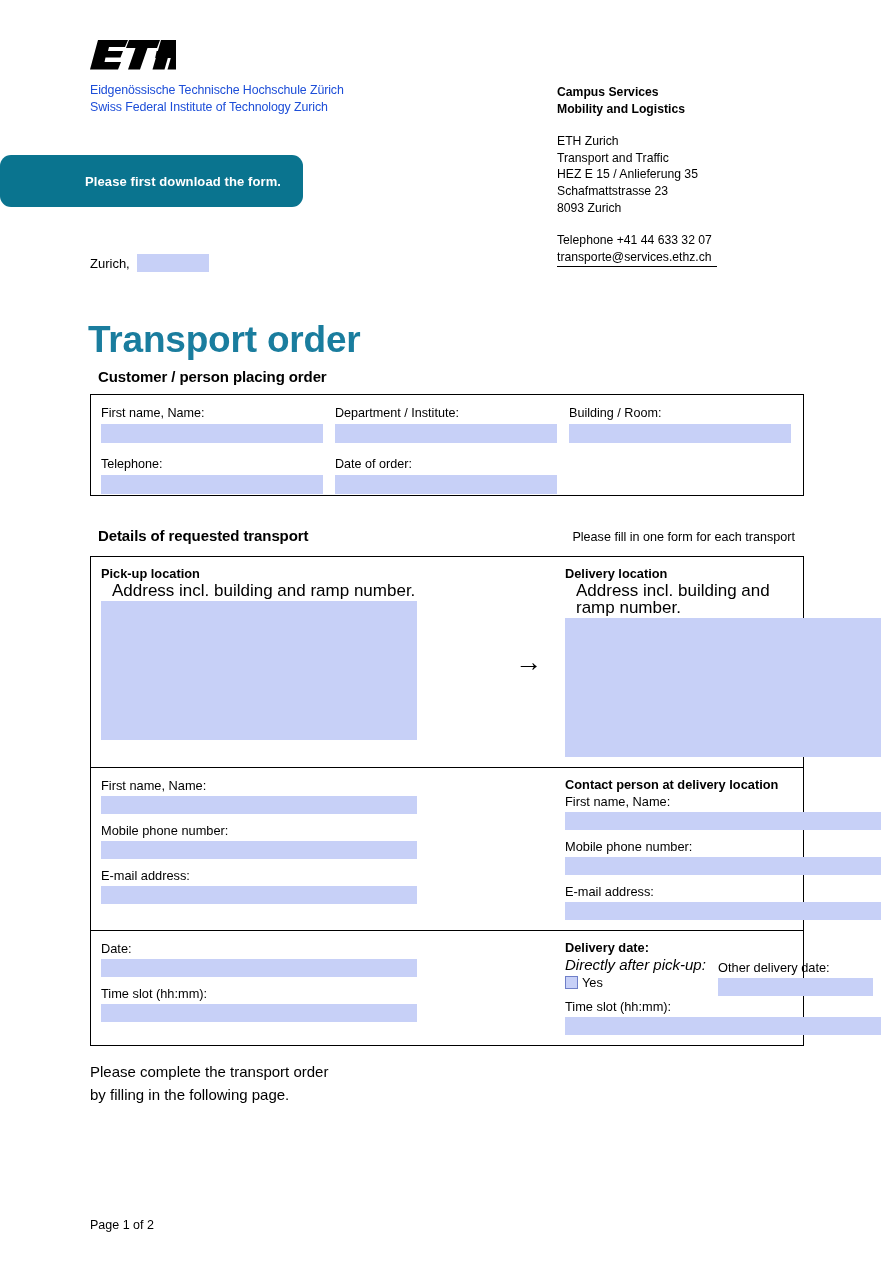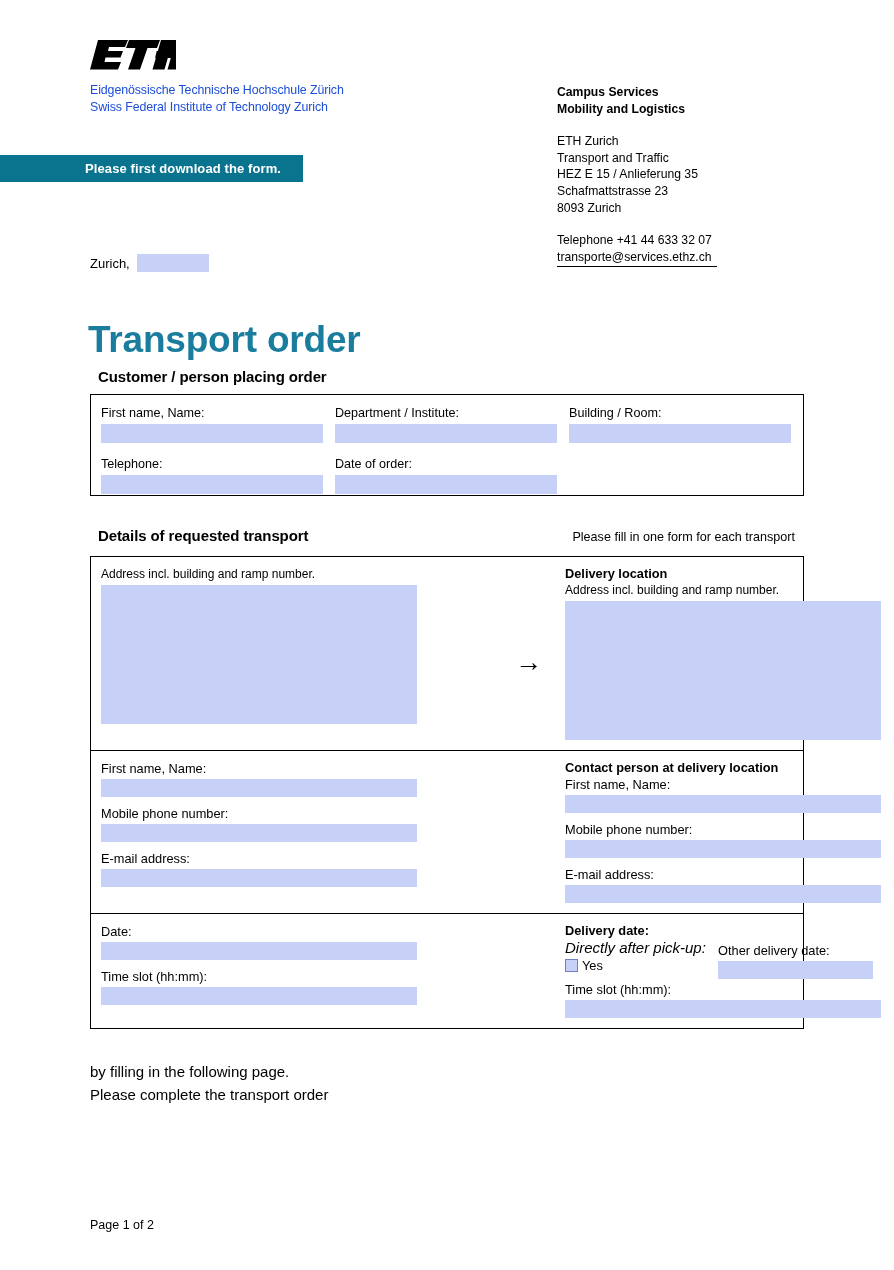--- a/index.html
+++ b/index.html
@@ -46,30 +46,31 @@
     padding-bottom: 1px;
     padding-right: 5px;
   }
 
   
   #download-banner {
     position: absolute;
     left: 0;
     top: 155px;
     width: 303px;
-    height: 27px;
+    height: 52px;
     background: #0a748f;
     color: #ffffff;
     font-size: 13px;
     font-weight: bold;
     display: flex;
     align-items: center;
     justify-content: flex-end;
     padding-right: 22px;
     letter-spacing: 0.1px;
+    border-radius: 11px;
   }
 
   
   #date-line {
     position: absolute;
     left: 90px;
     top: 254px;
     display: flex;
     align-items: center;
     font-size: 13px;
@@ -134,21 +135,21 @@
   .cust-cell { padding-right: 12px; }
   .cust-cell .fld { height: 19px; margin-top: 3px; width: 222px; }
   .cust-row2 { margin-top: 13px; }
 
   
   .t-row { display: flex; }
   .t-row + .t-row { border-top: 1.4px solid #000; }
   .t-col { padding: 9px 0 10px 10px; }
   .t-col-left  { width: 386px; }
   .t-title { font-size: 12.8px; font-weight: bold; line-height: 16px; }
-  .t-sub   { font-size: 12px; line-height: 17px; }
+  .t-sub   { font-size: 17px; line-height: 17px; margin-left: 11px; }
 
   
   #loc-row { position: relative; }
   .loc-box { width: 316px; height: 139px; background: #c7d0f7; margin-top: 2px; }
   #loc-arrow {
     position: absolute;
     left: 424px;
     top: 92px;
     font-size: 27px;
     line-height: 1;
@@ -270,20 +271,21 @@
   </div>
 </div>
 
 <div class="section-head" id="details-head">Details of requested transport</div>
 <div id="details-note">Please fill in one form for each transport</div>
 
 <div class="tbl" id="transport-table">
 
   <div class="t-row" id="loc-row">
     <div class="t-col t-col-left">
+      <div class="t-title">Pick-up location</div>
       <div class="t-sub">Address incl. building and ramp number.</div>
       <div class="loc-box"></div>
     </div>
     <div class="t-col" id="loc-col-right">
       <div class="t-title">Delivery location</div>
       <div class="t-sub">Address incl. building and ramp number.</div>
       <div class="loc-box"></div>
     </div>
     <div id="loc-arrow">→</div>
   </div>
@@ -328,17 +330,17 @@
       <div id="other-date-block">
         <div id="other-date-label">Other delivery date:</div>
         <div id="other-date-field"></div>
       </div>
     </div>
   </div>
 
 </div>
 
 <div id="closing-note">
+  <div>Please complete the transport order</div>
   <div>by filling in the following page.</div>
-  <div>Please complete the transport order</div>
 </div>
 
 <div id="page-footer">Page 1 of 2</div>
 
 </body></html>

